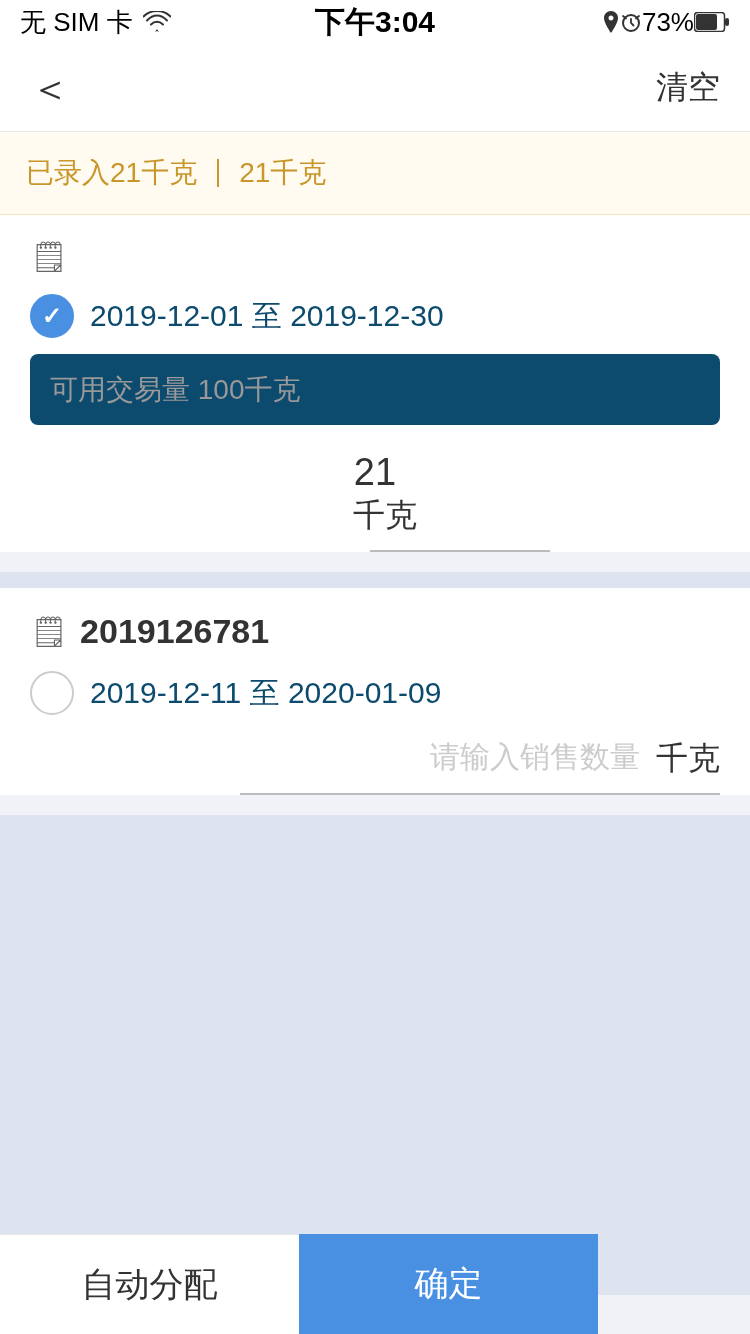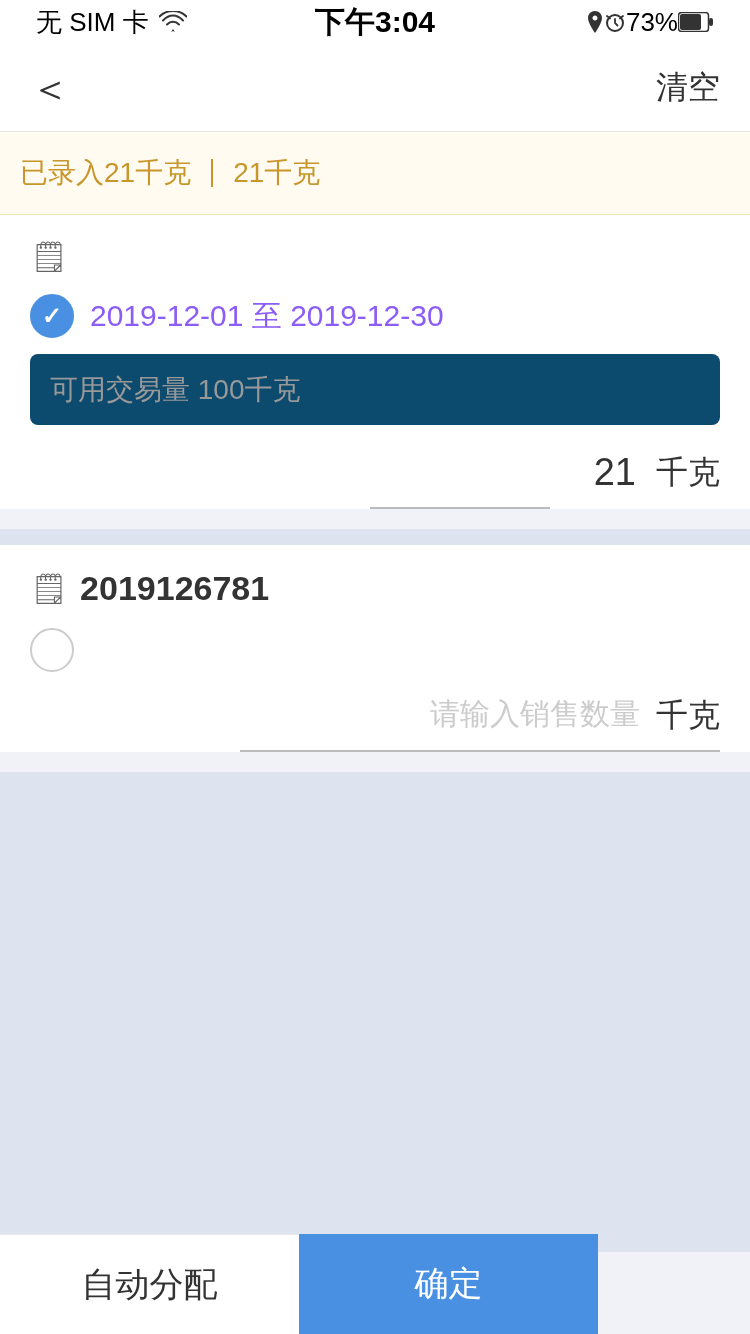--- a/index.html
+++ b/index.html
@@ -13,21 +13,21 @@
       font-size: 32px;
     }
 
     
     .status-bar {
       background: #fff;
       height: 44px;
       display: flex;
       align-items: center;
       justify-content: space-between;
-      padding: 0 36px;
+      padding: 0 20px;
       font-size: 28px;
       font-weight: 500;
     }
     .status-left {
       display: flex;
       align-items: center;
       gap: 10px;
       font-size: 26px;
     }
     .status-center {
@@ -66,21 +66,21 @@
     }
     .nav-clear {
       font-size: 32px;
       color: #333;
       cursor: pointer;
     }
 
     
     .info-banner {
       background: #fffbf0;
-      padding: 22px 20px;
+      padding: 22px 26px;
       display: flex;
       align-items: center;
       gap: 20px;
       border-bottom: 1px solid #f0e8c0;
     }
     .info-label {
       color: #c8962a;
       font-size: 28px;
     }
     .info-divider {
@@ -135,21 +135,21 @@
       border-color: #4a90e2;
     }
     .radio-circle.checked::after {
       content: '✓';
       color: #fff;
       font-size: 24px;
       font-weight: bold;
     }
     .batch-date {
       font-size: 30px;
-      color: #8b5cf6;
+      color: #0c4a6e;
     }
     .batch-avail-row {
       margin: 4px 30px 16px 30px;
       background: #0c4a6e;
       border-radius: 8px;
       padding: 16px 20px;
     }
     .batch-avail-text {
       font-size: 28px;
       color: #999;
@@ -247,36 +247,37 @@
     <span class="batch-icon">🗒</span>
   </div>
   <div class="batch-row">
     <div class="radio-circle checked"></div>
     <span class="batch-date">2019-12-01 至 2019-12-30</span>
   </div>
   <div class="batch-avail-row">
     <span class="batch-avail-text">可用交易量 100千克</span>
   </div>
 
-  <div style="display:flex; justify-content:flex-end; padding:10px 30px 6px 30px; background:#fff;">
+  <div style="display:flex; align-items:center; justify-content:flex-end; padding:10px 30px 6px 30px; background:#fff;flex-direction:column;">
     <span class="quantity-value">21</span>
     <span style="font-size:32px; color:#333; margin-left:20px;">千克</span>
   </div>
   <div style="height:2px; background:#bbb; margin: 6px 200px 20px auto; width:180px;"></div>
 </div>
 
 <div style="height:16px; background:#dde3ef;"></div>
 
 <div class="second-card-wrapper">
   <div class="batch-header">
     <span class="batch-icon">🗒</span>
     <span class="batch-id">2019126781</span>
   </div>
   <div class="batch-row">
     <div class="radio-circle"></div>
+    <span class="batch-date">2019-12-11 至 2020-01-09</span>
   </div>
 
   <div style="display:flex; justify-content:flex-end; padding:10px 30px 6px 30px; background:#fff; gap:16px;">
     <span style="font-size:30px; color:#ccc; flex:1; text-align:right;">请输入销售数量</span>
     <span style="font-size:32px; color:#333;">千克</span>
   </div>
   <div style="height:2px; background:#bbb; margin: 6px 30px 20px auto; width:480px;"></div>
 </div>
 
 <div class="gray-area"></div>

